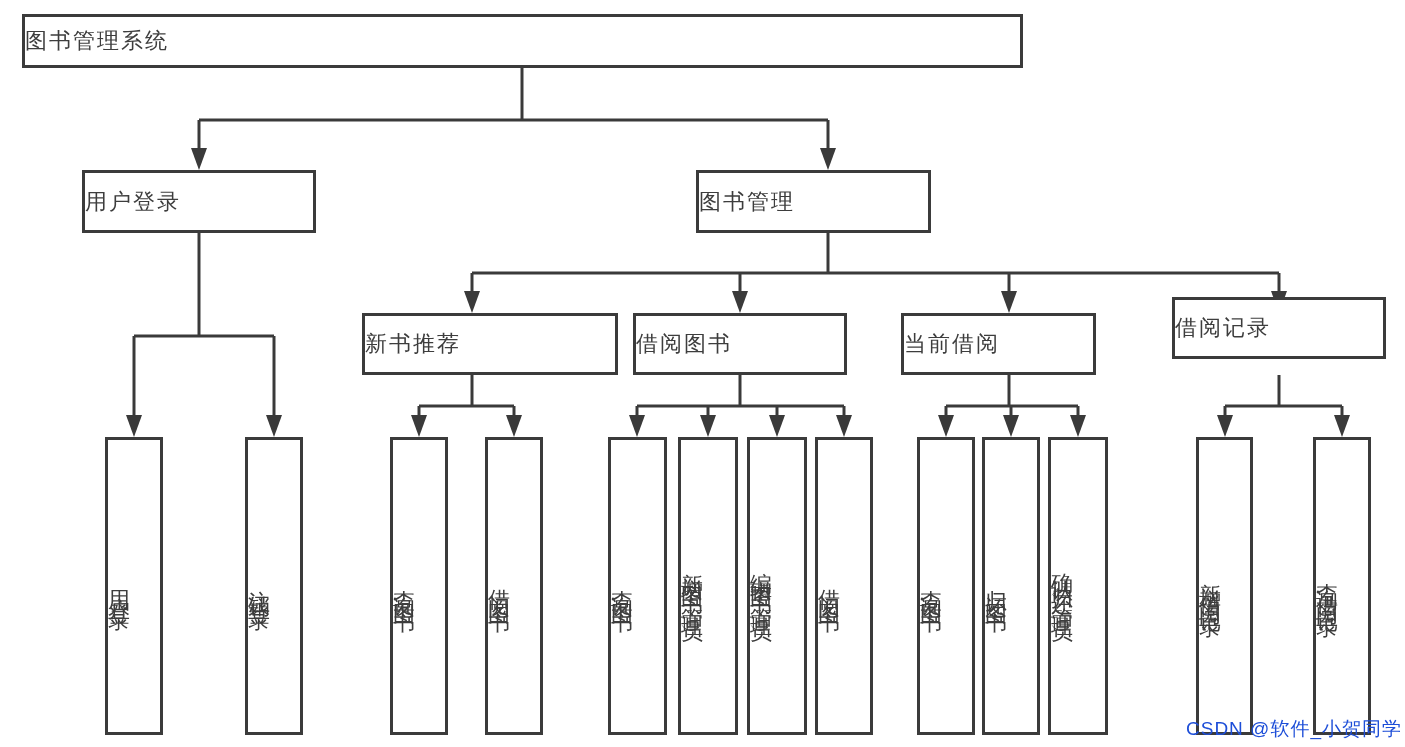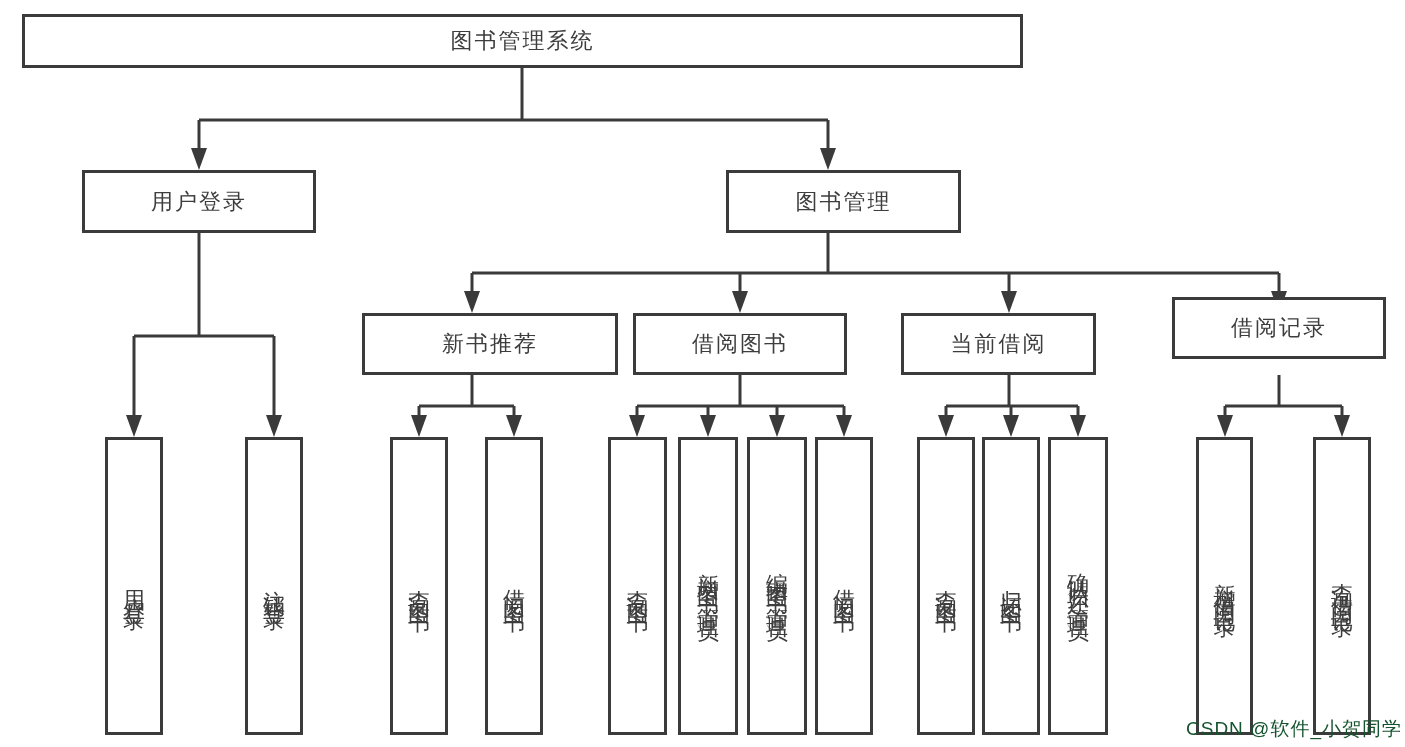--- a/index.html
+++ b/index.html
@@ -23,41 +23,40 @@
     height: 747px;
     pointer-events: none;
   }
   .node {
     position: absolute;
     box-sizing: border-box;
     border: 3px solid #3b3b3b;
     background: #ffffff;
     display: flex;
     align-items: center;
-    justify-content: center;
     color: #3d3d3d;
   }
   .node.h span {
     font-size: 22px;
     letter-spacing: 2px;
     white-space: nowrap;
   }
   .node.leaf span {
     writing-mode: vertical-rl;
     text-orientation: mixed;
     font-size: 22px;
     letter-spacing: 7px;
     line-height: 1;
   }
   .watermark {
     position: absolute;
     left: 1186px;
     top: 716px;
     font-size: 19px;
-    color: #14532d;
+    color: #1d4ed8;
     white-space: nowrap;
     letter-spacing: 1px;
   }
 </style>
 </head>
 <body>
 
 <div class="canvas">
 
   <svg class="connectors" id="connector-svg" viewBox="0 0 1405 747" xmlns="http://www.w3.org/2000/svg">
@@ -115,21 +114,21 @@
       <polygon points="1334,415 1350,415 1342,437" fill="#3a3a3a"></polygon>
     </svg>
 
   <div class="node h" style="left:22px;top:14px;width:1001px;height:54px">
     <span>图书管理系统</span>
   </div>
 
   <div class="node h" style="left:82px;top:170px;width:234px;height:63px">
     <span>用户登录</span>
   </div>
-  <div class="node h" style="left:726px;top:170px;width:235px;height:63px">
+  <div class="node h" style="left:696px;top:170px;width:235px;height:63px">
     <span>图书管理</span>
   </div>
 
   <div class="node h" style="left:362px;top:313px;width:256px;height:62px">
     <span>新书推荐</span>
   </div>
   <div class="node h" style="left:633px;top:313px;width:214px;height:62px">
     <span>借阅图书</span>
   </div>
   <div class="node h" style="left:901px;top:313px;width:195px;height:62px">

